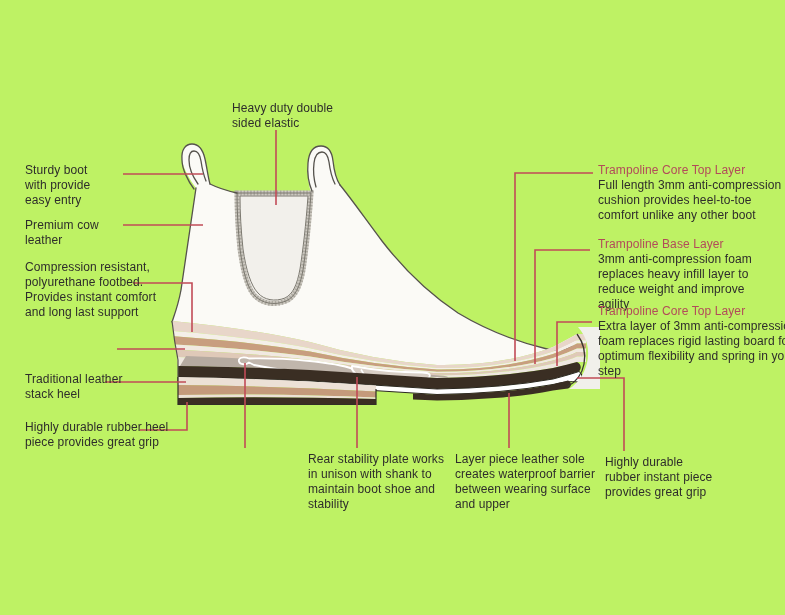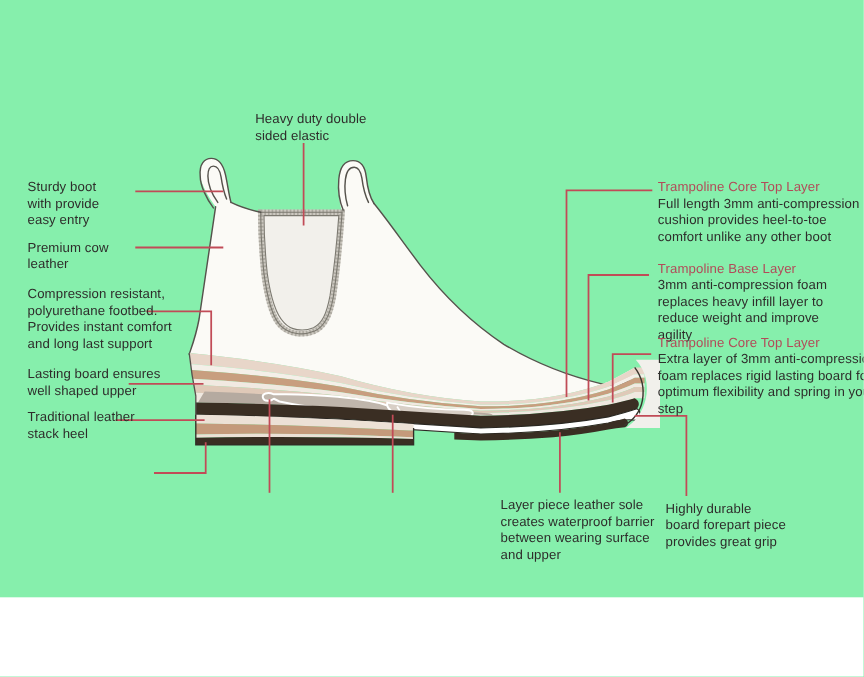--- a/index.html
+++ b/index.html
@@ -1,17 +1,17 @@
 <!DOCTYPE html>
 <html><head>
 <meta charset="utf-8">
 <style>
   html,body{margin:0;padding:0;}
   body{font-family:"Liberation Sans", sans-serif;}
-  .stage{position:relative;width:785px;height:543px;background:#86efac;overflow:hidden;}
+  .stage{position:relative;width:785px;height:615px;background:#bef264;overflow:hidden;}
   svg.diagram{position:absolute;left:0;top:0;}
   .label{position:absolute;font-size:12px;line-height:15px;color:#2e2d2b;white-space:pre-line;letter-spacing:.1px;}
   .label .t{display:block;color:#b24b59;}
 </style>
 </head>
 <body>
 
 <div class="stage">
 
   <svg class="diagram" width="785" height="615" viewBox="0 0 785 615">
@@ -116,43 +116,47 @@
 
   <div class="label" style="left:25px;top:163px;width:110px">Sturdy boot
 with provide
 easy entry</div>
   <div class="label" style="left:25px;top:260px;width:150px">Compression resistant,
 polyurethane footbed.
 Provides instant comfort
 and long last support</div>
   <div class="label" style="left:25px;top:218px;width:110px">Premium cow
 leather</div>
-  <div class="label" style="left:25px;top:333px;width:150px">Lasting board ensures
-well shaped upper</div>
   <div class="label" style="left:25px;top:372px;width:130px">Traditional leather
 stack heel</div>
+  <div class="label" style="left:25px;top:420px;width:170px">Highly durable rubber heel
+piece provides great grip</div>
 
   <div class="label" style="left:598px;top:148px;width:200px">
     <span class="t">Trampoline Core Top Layer</span><span>Full length 3mm anti-compression
 cushion provides heel-to-toe
 comfort unlike any other boot</span>
   </div>
   <div class="label" style="left:598px;top:222px;width:200px">
     <span class="t">Trampoline Base Layer</span><span>3mm anti-compression foam
 replaces heavy infill layer to
 reduce weight and improve
 agility</span>
   </div>
   <div class="label" style="left:598px;top:289px;width:210px">
     <span class="t">Trampoline Core Top Layer</span><span>Extra layer of 3mm anti-compression
 foam replaces rigid lasting board for
 optimum flexibility and spring in your
 step</span>
   </div>
 
+  <div class="label" style="left:308px;top:452px;width:145px">Rear stability plate works
+in unison with shank to
+maintain boot shoe and
+stability</div>
   <div class="label" style="left:455px;top:452px;width:160px">Layer piece leather sole
 creates waterproof barrier
 between wearing surface
 and upper</div>
   <div class="label" style="left:605px;top:455px;width:140px">Highly durable
-board forepart piece
+rubber instant piece
 provides great grip</div>
 </div>
 
 </body></html>

